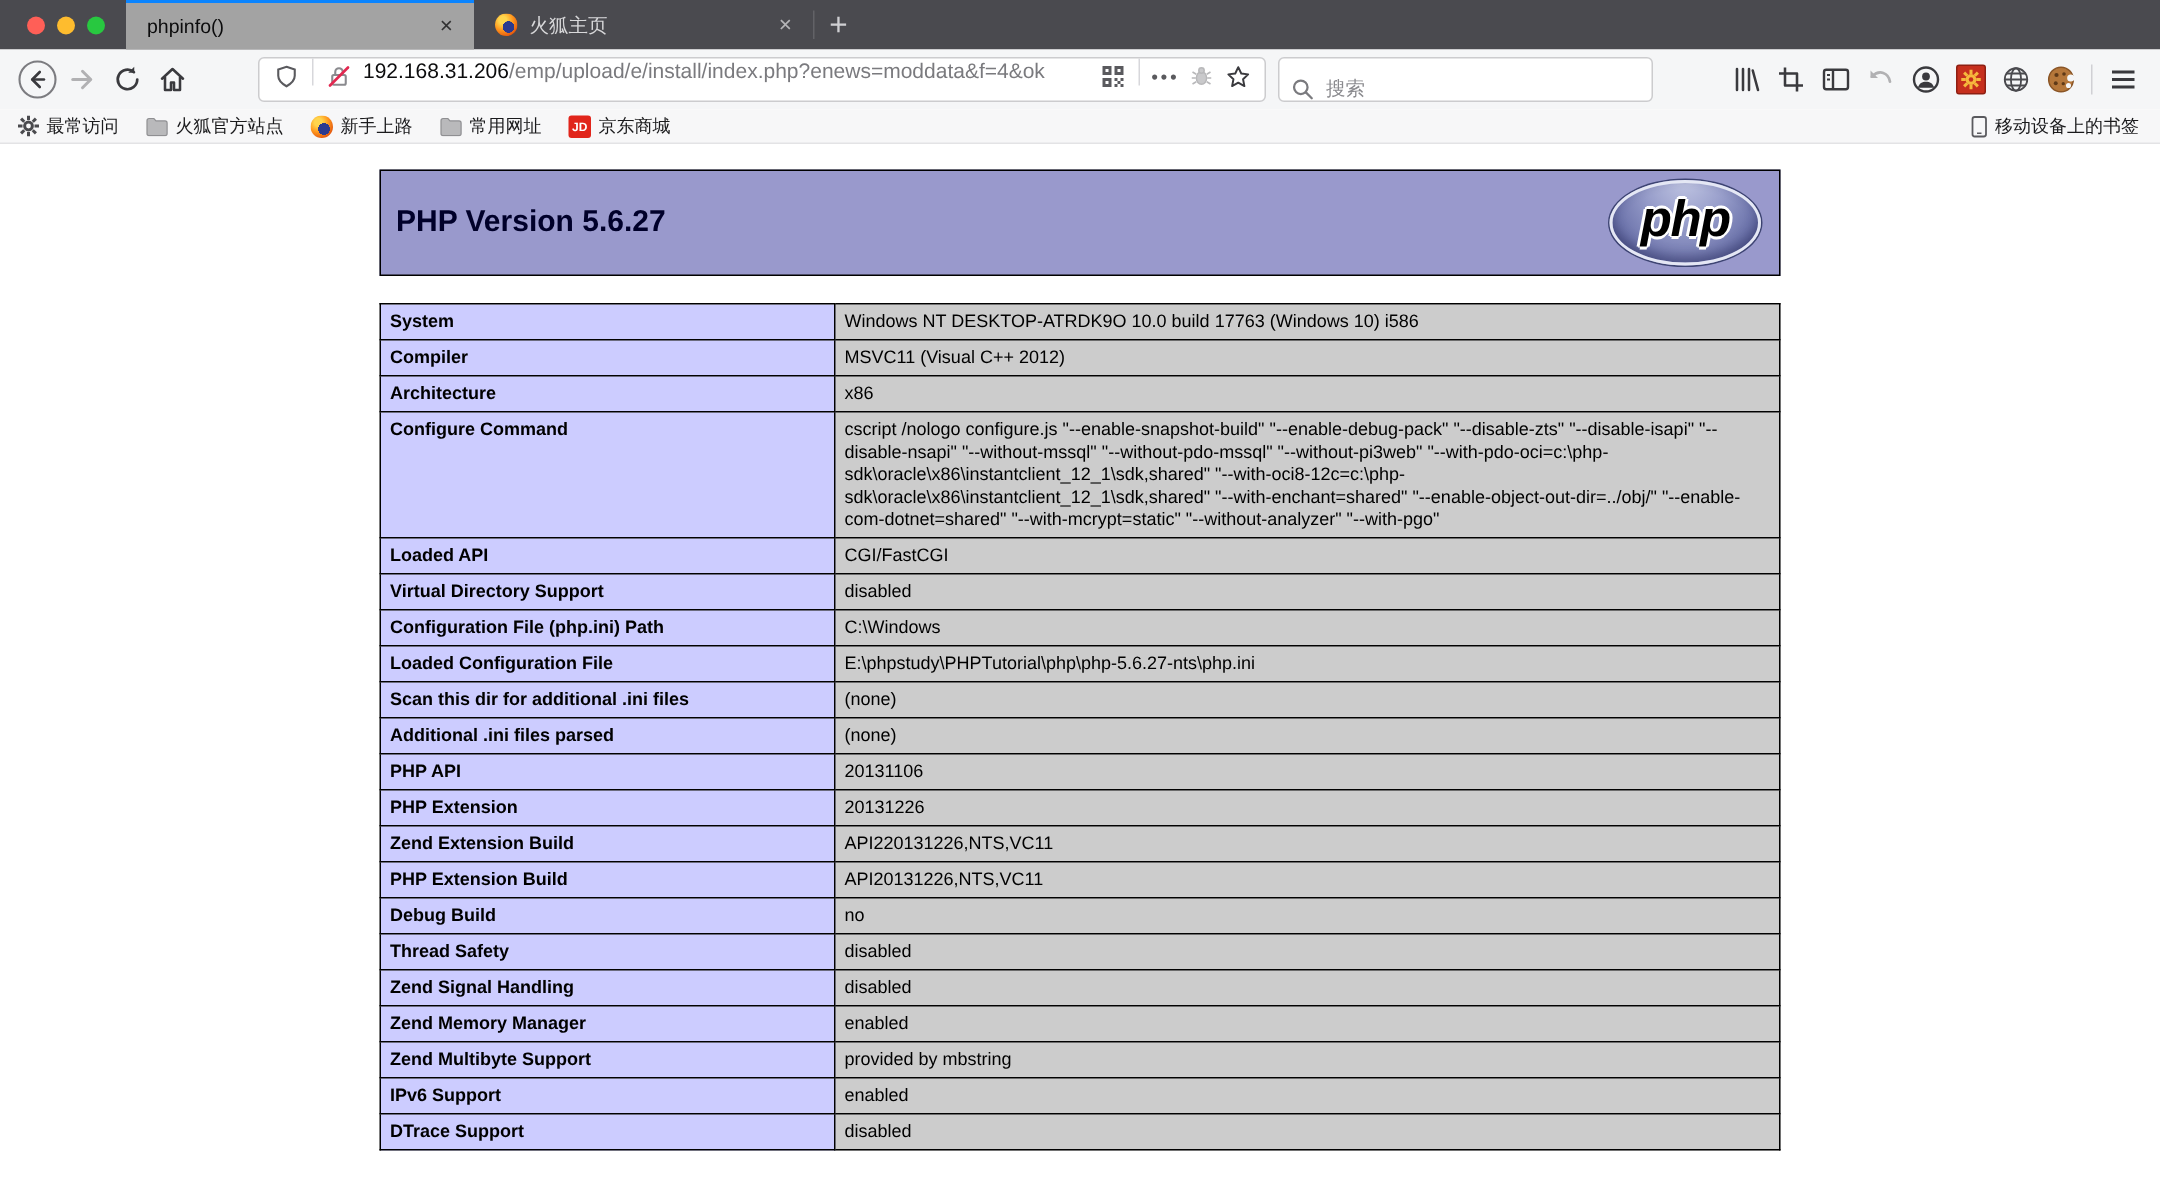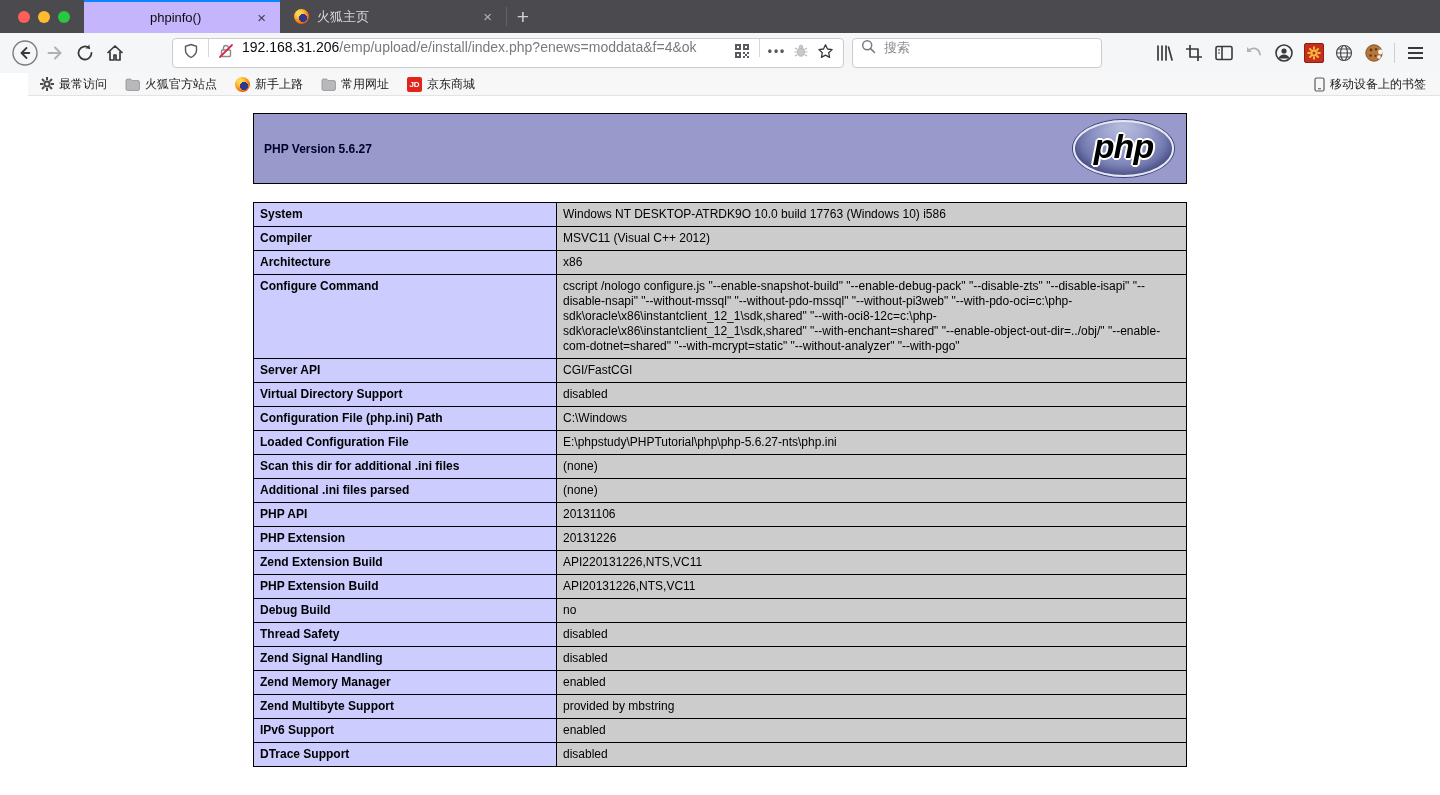--- a/index.html
+++ b/index.html
@@ -10,21 +10,21 @@
     background:#fff;
   }
 
   
   .tabbar { height:33px; background:#4a4a4f; display:flex; align-items:stretch; }
   .traffic { width:84px; display:flex; align-items:center; gap:8px; padding-left:18px; flex:0 0 auto; }
   .light { width:12px; height:12px; border-radius:50%; }
   .light.red{ background:#ff5f57; } .light.yellow{ background:#febc2e; } .light.green{ background:#28c840; }
 
   .tab { display:flex; align-items:center; font-size:13px; padding:0 10px 0 14px; position:relative; cursor:default; }
-  .tab.active { width:196px; background:#c4b5fd; color:#0c0c0d; border-top:2px solid #0a84ff;text-align:center; }
+  .tab.active { width:232px; background:#a3a3a3; color:#0c0c0d; border-top:2px solid #0a84ff; }
   .tab.inactive { width:226px; color:#d8d8da; }
   .tab .favicon { width:15px; height:15px; border-radius:50%; margin-right:8px; flex:0 0 auto;
     background:
       radial-gradient(circle at 60% 60%, #2b3a8f 0 30%, rgba(0,0,0,0) 31%),
       radial-gradient(circle at 35% 30%, #ffd54d 0 18%, #ff9a1f 45%, #e3560e 78%, #b23108 100%);
   }
   .tab-title { flex:1 1 auto; overflow:hidden; white-space:nowrap; }
   .tab-close { font-size:15px; padding:0 4px; color:inherit; opacity:.75; }
   .newtab { width:34px; display:flex; align-items:center; justify-content:center;
     color:#cfcfd2; font-size:21px; font-weight:300; position:relative; }
@@ -35,50 +35,50 @@
   .nav-btn { width:30px; height:30px; display:flex; align-items:center; justify-content:center; border-radius:3px; flex:0 0 auto; }
   .urlbar { margin-left:42px; width:672px; height:30px; background:#fff; border:1px solid #ccccce;
     border-radius:4px; display:flex; align-items:flex-start; padding:0 6px; flex:0 0 auto; }
   .urlbar .sep, .searchbar .sep { width:1px; height:18px; background:#d7d7db; margin:0 5px; }
   .url-text { font-size:14px; white-space:nowrap; overflow:hidden; flex:1 1 auto; margin-left:4px; }
   .url-domain { color:#0c0c0d; }
   .url-path { color:#7a7a7e; }
   .page-action { display:flex; align-items:center; justify-content:center; width:24px; height:24px; flex:0 0 auto; }
   .dots { color:#5a5a5e; font-size:12px; letter-spacing:2px; font-weight:bold; }
   .searchbar { margin-left:8px; width:250px; height:30px; background:#fff; border:1px solid #ccccce;
-    border-radius:4px; display:flex; align-items:flex-start; padding:0 8px; flex:0 0 auto; }
+    border-radius:4px; display:flex; align-items:flex-end; padding:0 8px; flex:0 0 auto; }
   .searchbar input { border:none; outline:none; flex:1; font-size:13px; font-family:inherit; background:transparent; color:#0c0c0d; margin-left:6px; }
   .searchbar input::placeholder { color:#8a8a8e; }
   .nav-spacer { flex:1 1 auto; }
   .toolbar-sep { width:1px; height:20px; background:#d0d0d4; margin:0 5px; }
   .ext-red { width:20px; height:20px; background:#c62f1d; border:1px solid #8e1f12; border-radius:2px;
     display:flex; align-items:center; justify-content:center; }
   .cookie { width:20px; height:20px; }
   .hamburger { display:flex; flex-direction:column; gap:3px; }
   .hamburger span { display:block; width:15px; height:2px; background:#39393d; }
 
   
   .bookmarks { height:23px; background:#f7f7f8; border-bottom:1px solid #e3e3e5; display:flex;
-    align-items:center; padding:0 12px; font-size:12px; color:#1a1a1c;margin-left:28px; }
+    align-items:center; padding:0 12px; font-size:12px; color:#1a1a1c; }
   .bm-item { display:flex; align-items:center; gap:5px; margin-right:18px; white-space:nowrap; }
   .bm-item.right { margin-left:auto; margin-right:2px; }
   .jd-badge { width:15px; height:15px; background:#e1251b; color:#fff; font-size:8px; font-weight:bold;
     display:flex; align-items:center; justify-content:center; border-radius:2px; }
   .ff-ball { width:15px; height:15px; border-radius:50%;
     background:
       radial-gradient(circle at 60% 60%, #2b3a8f 0 30%, rgba(0,0,0,0) 31%),
       radial-gradient(circle at 35% 30%, #ffd54d 0 18%, #ff9a1f 45%, #e3560e 78%, #b23108 100%);
   }
 
   
   .content { height:698px; background:#fff; overflow:hidden; }
   .php-wrap { width:934px; margin:17px auto 0; color:#000; }
   .php-header { background:#9999cc; border:1px solid #000; height:71px; display:flex;
     align-items:center; justify-content:space-between; padding:0 12px 0 10px; margin-bottom:18px; }
-  .php-header h1 { font-size:12px; margin:0; color:#00002a; }
+  .php-header h1 { font-size:20px; margin:0; color:#00002a; }
   .php-logo { width:101px; height:57px; border-radius:50%; position:relative; flex:0 0 auto;
     background: radial-gradient(ellipse at 50% -10%, #c3c8e4 0%, #9aa0cc 38%, #7077ae 72%, #4f5691 100%);
     border:2px solid #e4e7f4;
     box-shadow: 0 0 0 1px #3d4472, inset 0 -4px 8px rgba(30,34,80,.45);
     display:flex; align-items:center; justify-content:center;
   }
   .php-logo span { font-size:34px; font-weight:bold; font-style:italic; color:#000; letter-spacing:-1px;
     text-shadow:-2px 0 0 #fff, 2px 0 0 #fff, 0 -2px 0 #fff, 0 2px 0 #fff,
                 -1px -1px 0 #fff, 1px 1px 0 #fff, -1px 1px 0 #fff, 1px -1px 0 #fff;
     padding-bottom:4px; }
@@ -335,21 +335,21 @@
     <td class="cell-e">Architecture</td>
     <td class="cell-v">x86</td>
   </tr>
 
   <tr>
     <td class="cell-e">Configure Command</td>
     <td class="cell-v">cscript /nologo configure.js "--enable-snapshot-build" "--enable-debug-pack" "--disable-zts" "--disable-isapi" "--disable-nsapi" "--without-mssql" "--without-pdo-mssql" "--without-pi3web" "--with-pdo-oci=c:\php-sdk\oracle\x86\instantclient_12_1\sdk,shared" "--with-oci8-12c=c:\php-sdk\oracle\x86\instantclient_12_1\sdk,shared" "--with-enchant=shared" "--enable-object-out-dir=../obj/" "--enable-com-dotnet=shared" "--with-mcrypt=static" "--without-analyzer" "--with-pgo"</td>
   </tr>
 
   <tr>
-    <td class="cell-e">Server API</td>
+    <td class="cell-e">Loaded API</td>
     <td class="cell-v">CGI/FastCGI</td>
   </tr>
 
   <tr>
     <td class="cell-e">Virtual Directory Support</td>
     <td class="cell-v">disabled</td>
   </tr>
 
   <tr>
     <td class="cell-e">Configuration File (php.ini) Path</td>

